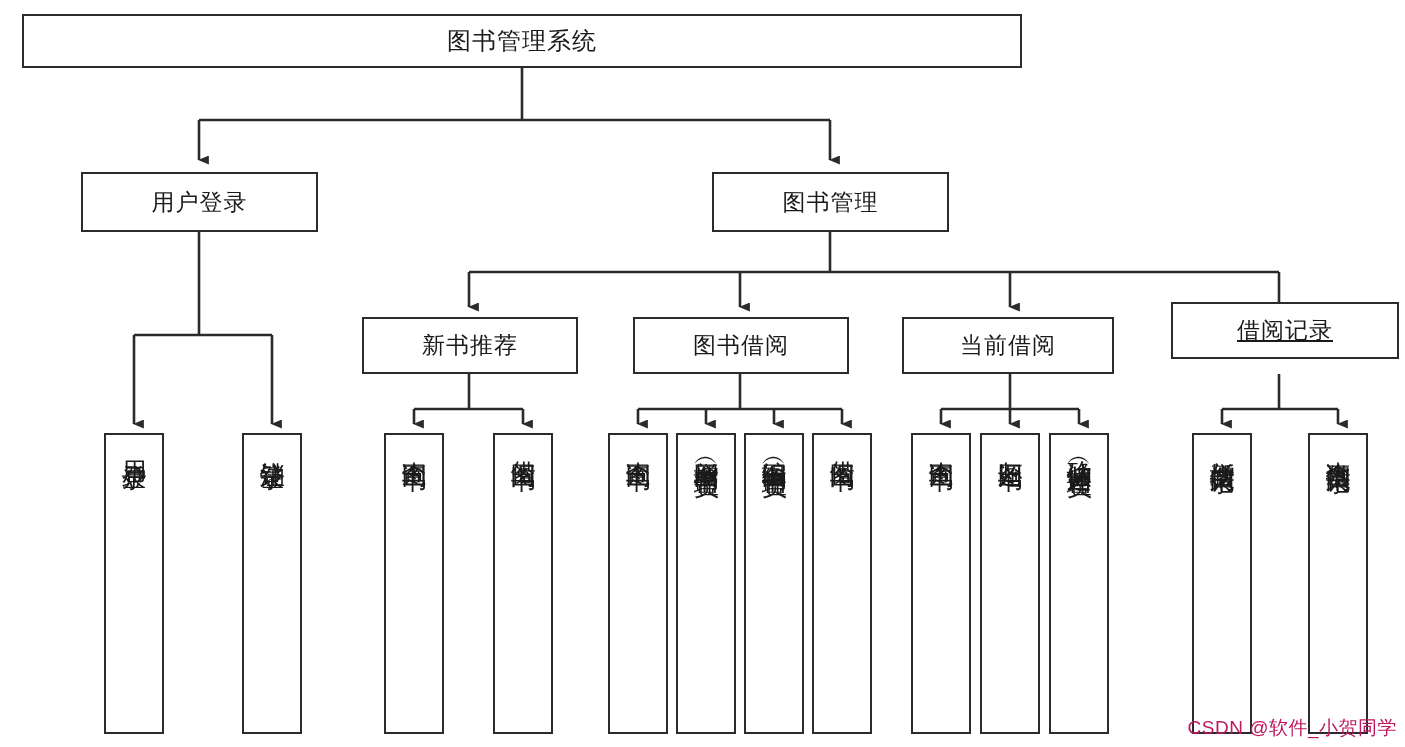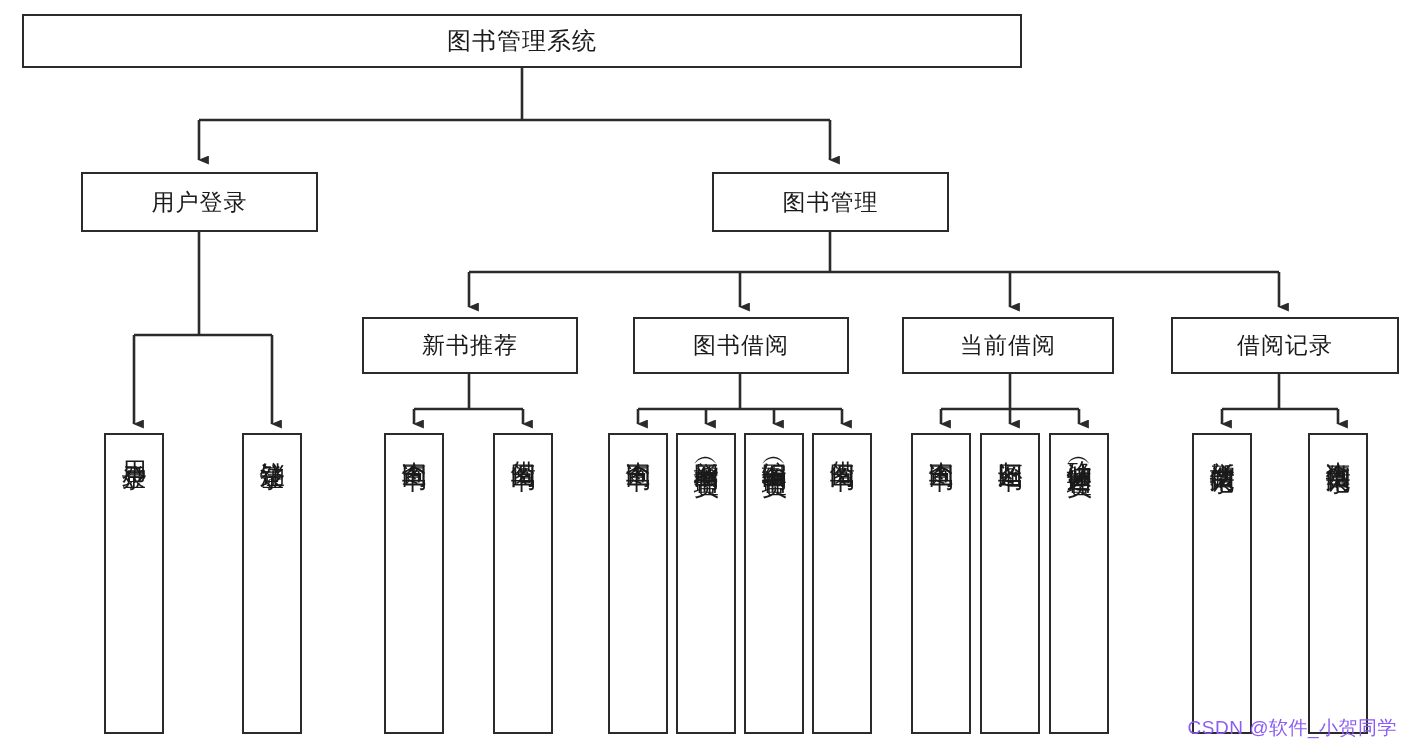--- a/index.html
+++ b/index.html
@@ -55,21 +55,21 @@
     font-size: 25px;
     line-height: 1.02;
     letter-spacing: 2px;
     white-space: nowrap;
   }
   .watermark {
     position: absolute;
     right: 8px;
     bottom: 6px;
     font-size: 19px;
-    color: #8b5cf6;
+    color: #be185d;
     z-index: 3;
     white-space: nowrap;
     letter-spacing: 0.5px;
   }
 </style>
 </head>
 <body>
 
 <div id="canvas">
 
@@ -137,21 +137,21 @@
 
   <div class="node h" style="left:712px; top:172px; width:237px; height:60px;">
     <span>图书管理</span>
   </div>
   <div class="node h" style="left:633px; top:317px; width:216px; height:57px;">
     <span>图书借阅</span>
   </div>
   <div class="node h" style="left:902px; top:317px; width:212px; height:57px;">
     <span>当前借阅</span>
   </div>
-  <div class="node h" style="left:1171px; top:317px; width:228px; height:57px;">
+  <div class="node h" style="left:1171px; top:302px; width:228px; height:57px;text-decoration:underline;">
     <span>借阅记录</span>
   </div>
 
   <div class="node v" style="left:104px; top:433px; width:60px; height:301px;">
     <span class="vtext">用户登录</span>
   </div>
   <div class="node v" style="left:242px; top:433px; width:60px; height:301px;">
     <span class="vtext">注销登录</span>
   </div>
 

